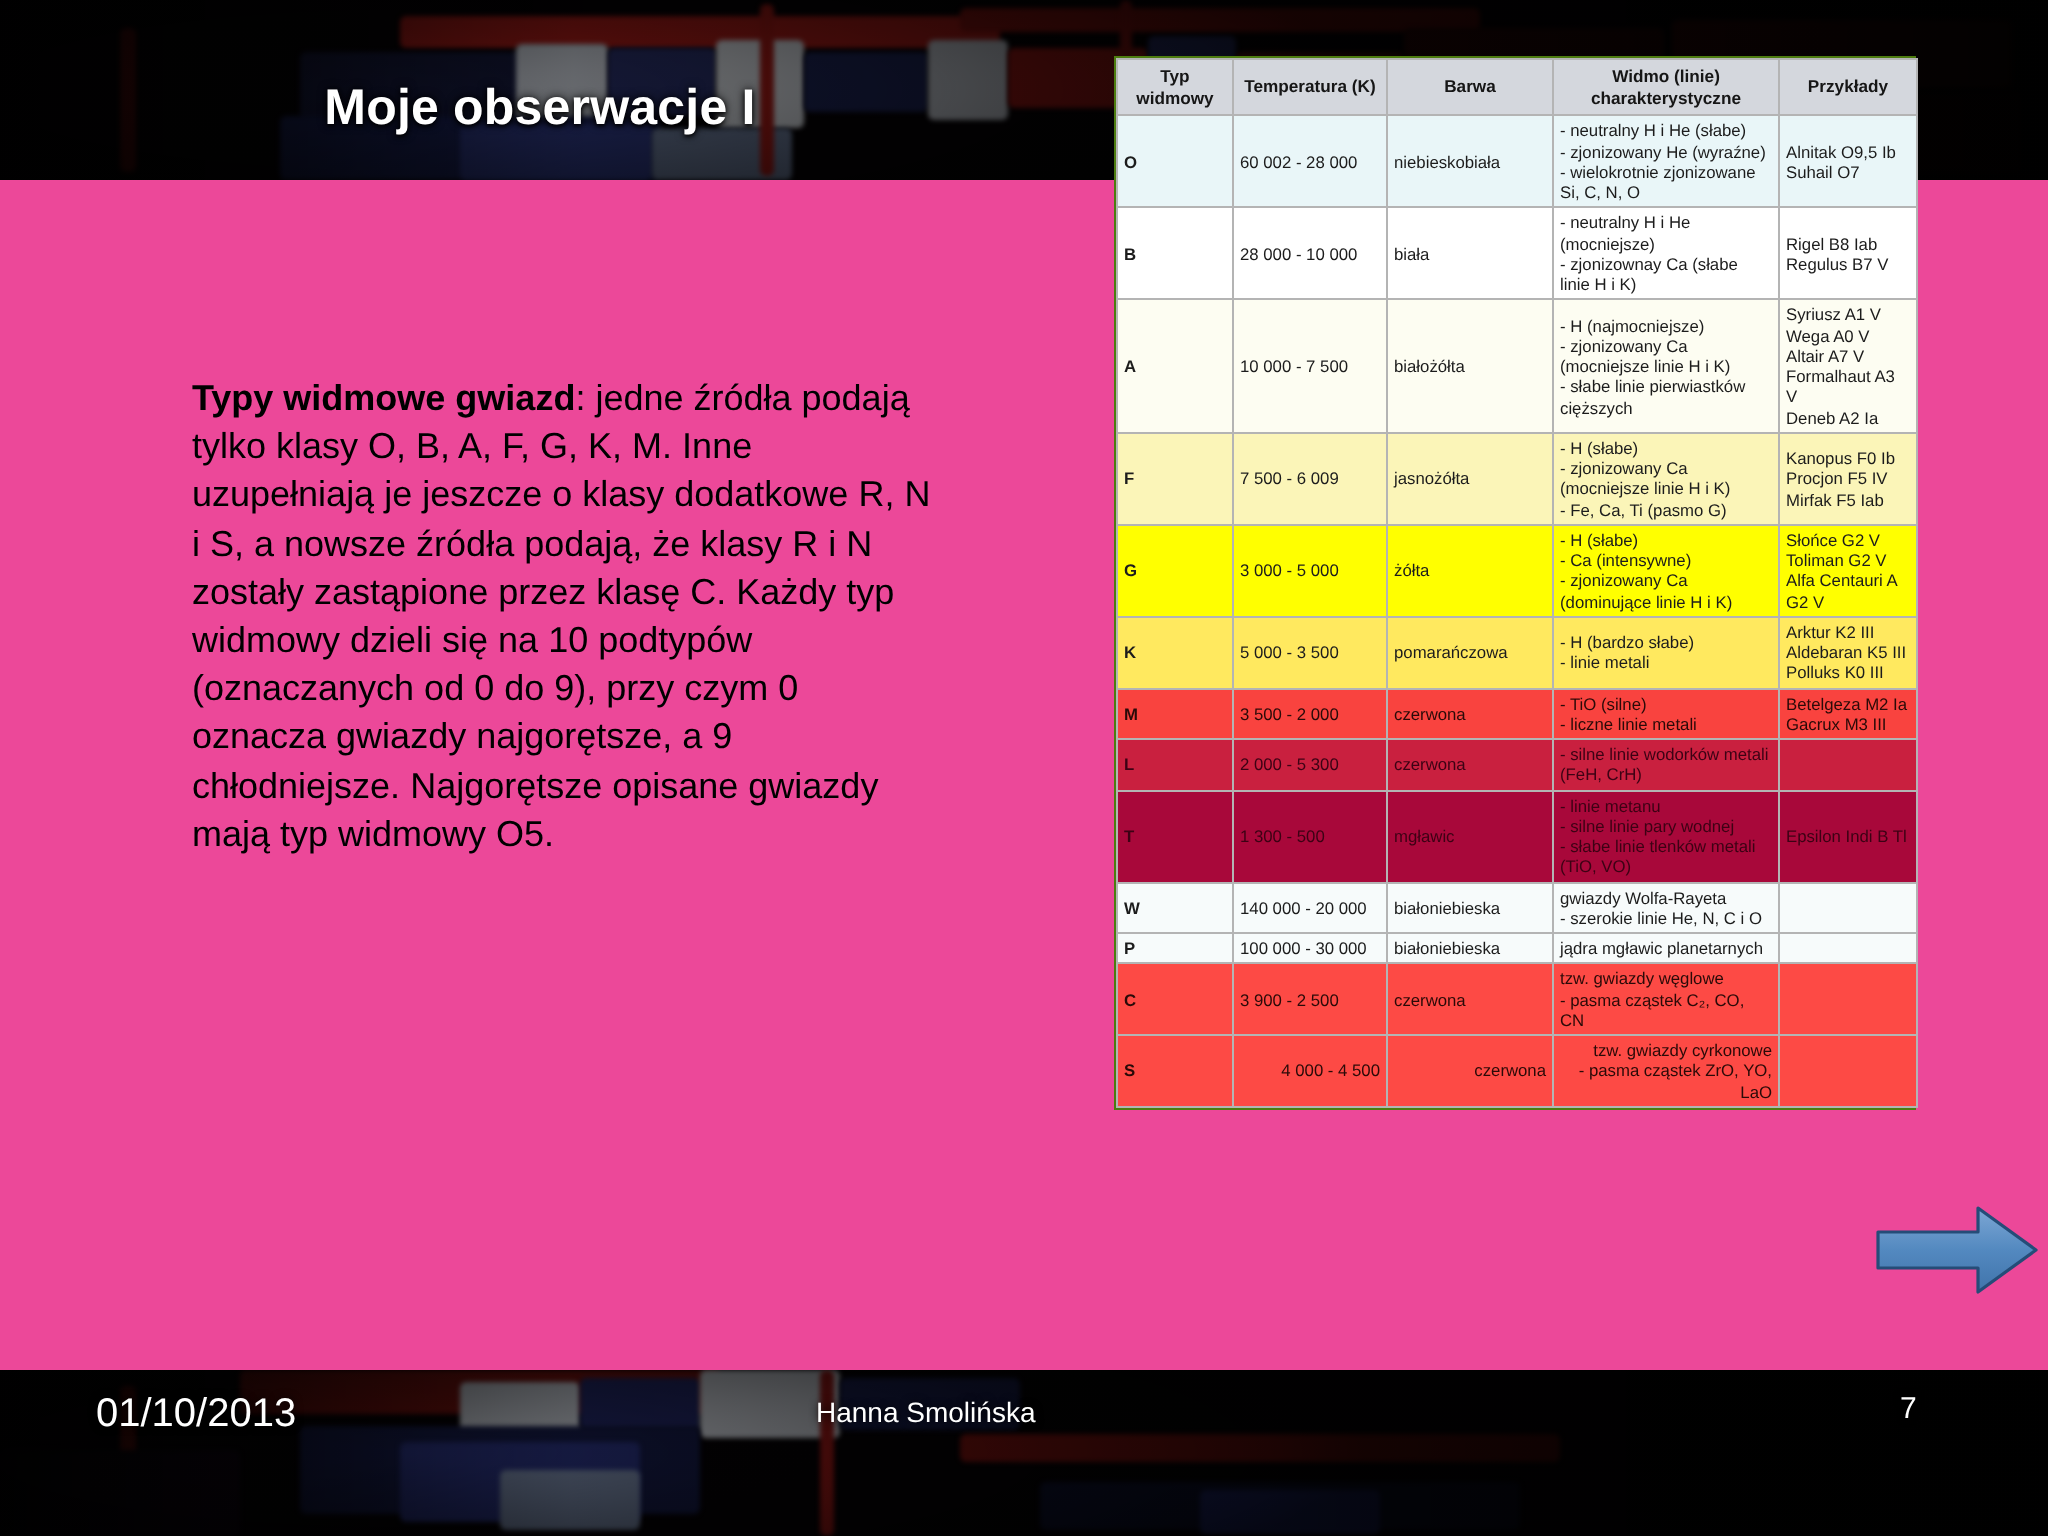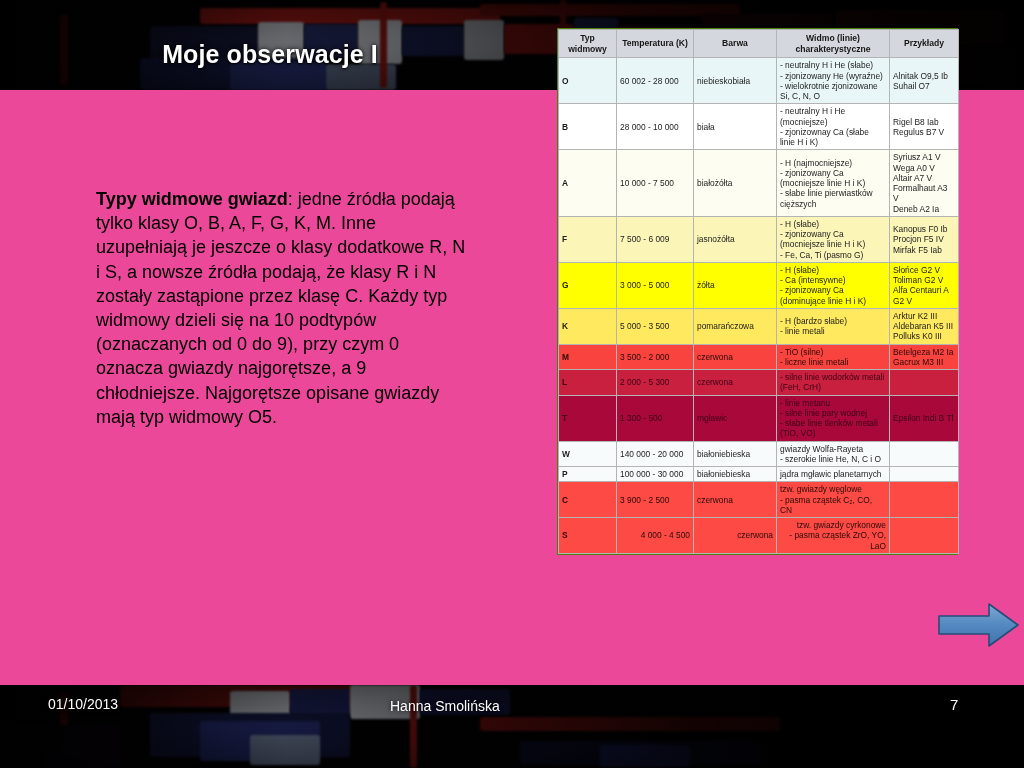--- a/index.html
+++ b/index.html
@@ -306,17 +306,17 @@
             <td class="c-type">S</td>
             <td>4 000 - 4 500</td>
             <td>czerwona</td>
             <td class="c-desc">tzw. gwiazdy cyrkonowe<br>- pasma cząstek ZrO, YO, LaO</td>
             <td class="c-ex"></td>
           </tr>
         </tbody>
     </table>
   </div>
 
-  <div style="position:absolute;left:48px;top:696px;color:#ffffff;font-size:14px;z-index:9;text-shadow:0 0 4px rgba(0,0,0,.9);">01/10/2013</div>
-  <div style="position:absolute;left:390px;top:698px;color:#ffffff;font-size:14px;z-index:9;text-shadow:0 0 4px rgba(0,0,0,.9);">Hanna Smolińska</div>
+  <div style="position:absolute;left:48px;top:696px;color:#ffffff;font-size:20px;z-index:9;text-shadow:0 0 4px rgba(0,0,0,.9);">01/10/2013</div>
+  <div style="position:absolute;left:408px;top:698px;color:#ffffff;font-size:14px;z-index:9;text-shadow:0 0 4px rgba(0,0,0,.9);">Hanna Smolińska</div>
   <div style="position:absolute;left:950px;top:696px;color:#ffffff;font-size:15px;z-index:9;text-shadow:0 0 4px rgba(0,0,0,.9);">7</div>
 
 </div>
 
 </body></html>

